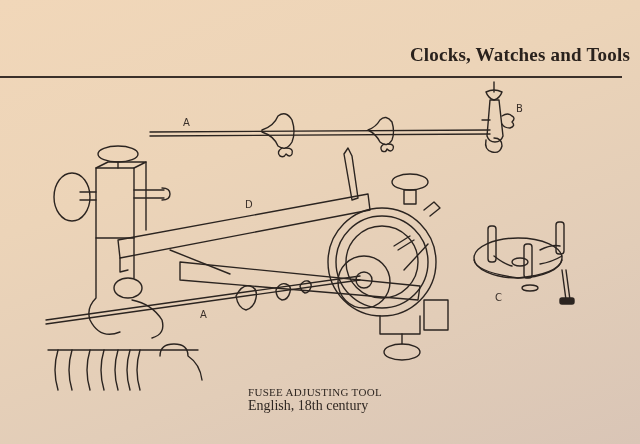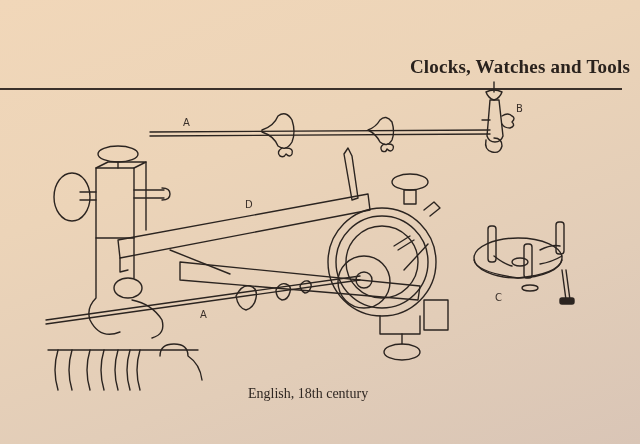--- a/index.html
+++ b/index.html
@@ -4,21 +4,21 @@
   <style>
     html, body { margin: 0; padding: 0; }
     body {
       width: 640px; height: 444px; overflow: hidden; position: relative;
       background: linear-gradient(160deg, #f1d7b9 0%, #ecd4b8 35%, #e2cdb8 70%, #d9c5b6 100%);
       font-family: "Liberation Serif", "DejaVu Serif", serif;
       color: #2b2420;
     }
     .page { position: absolute; inset: 0; }
     .running-head {
-      position: absolute; left: 0; top: 16px; width: 640px; height: 74px;
+      position: absolute; left: 0; top: 4px; width: 640px; height: 74px;
     }
     .running-head-title {
       position: absolute; right: 10px; top: 40px;
       font-size: 19px; font-weight: bold; letter-spacing: 0.2px; color: #2a221d;
       white-space: nowrap;
     }
     .running-head-rule {
       position: absolute; left: 0; top: 72px; width: 622px; height: 2px; background: #3a302a;
     }
     .illustration { position: absolute; left: 0; top: 0; width: 640px; height: 444px; }
@@ -140,16 +140,17 @@
     </svg>
 
     <span class="label" style="left:183px;top:117px;">A</span>
     <span class="label" style="left:516px;top:103px;">B</span>
     <span class="label" style="left:245px;top:199px;">D</span>
     <span class="label" style="left:200px;top:309px;">A</span>
     <span class="label" style="left:495px;top:292px;">C</span>
   </div>
 
   <div class="caption">
+    <span class="caption-title">FUSEE ADJUSTING TOOL</span>
     <span class="caption-sub">English, 18th century</span>
   </div>
 
 </div>
 
 </body></html>

